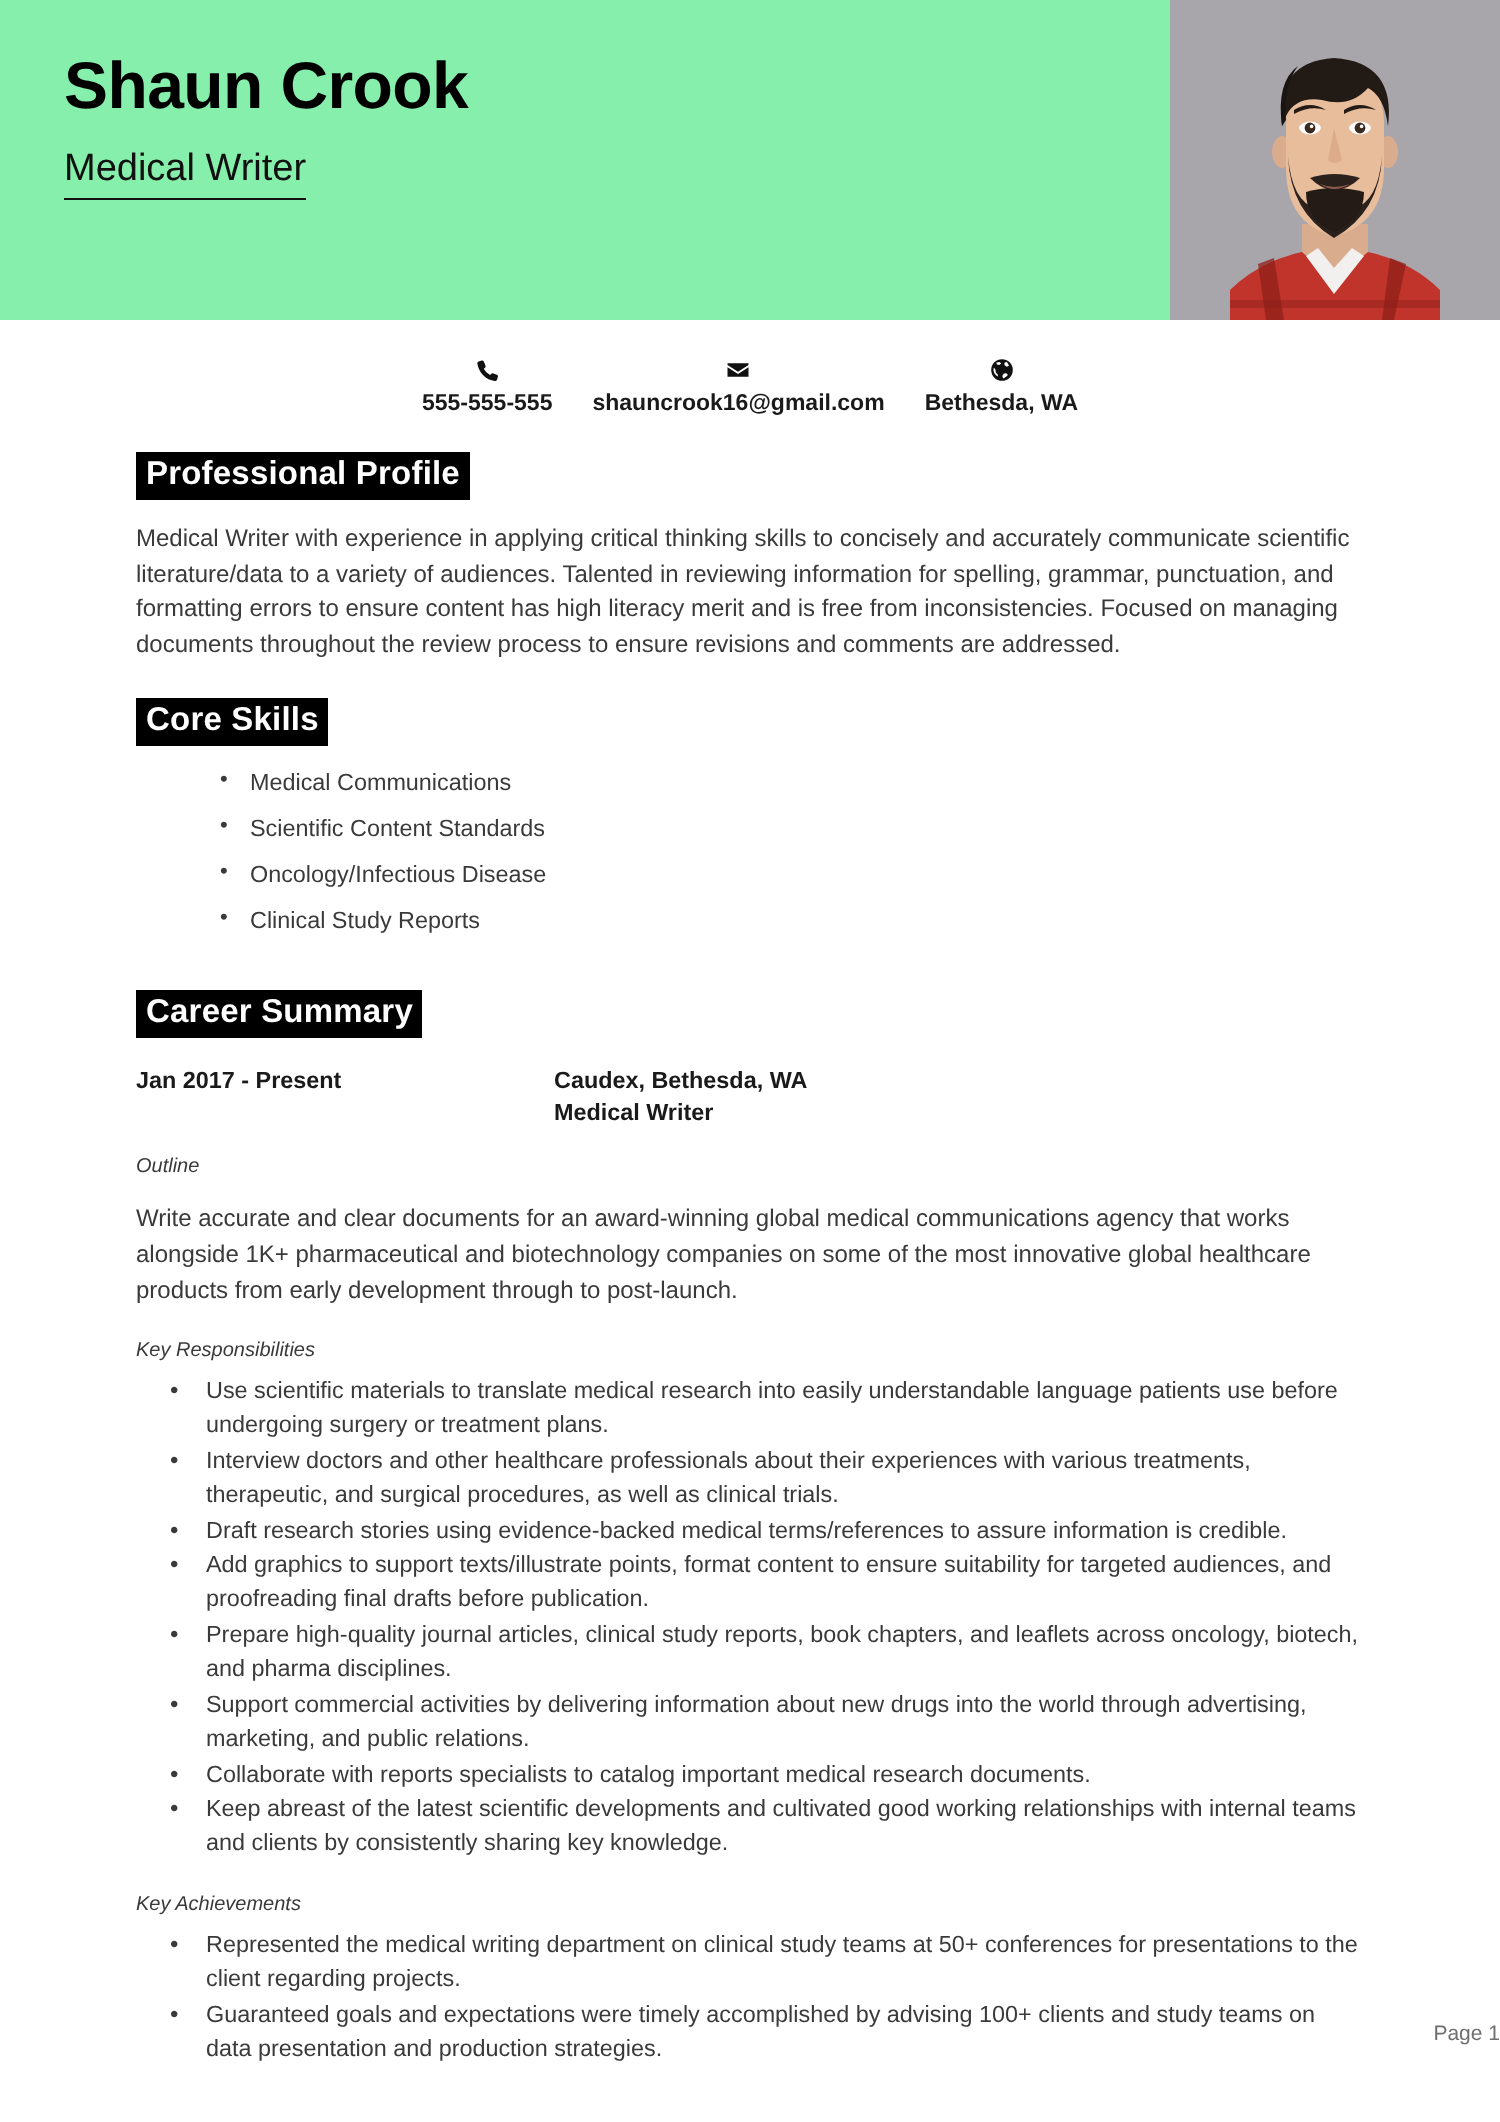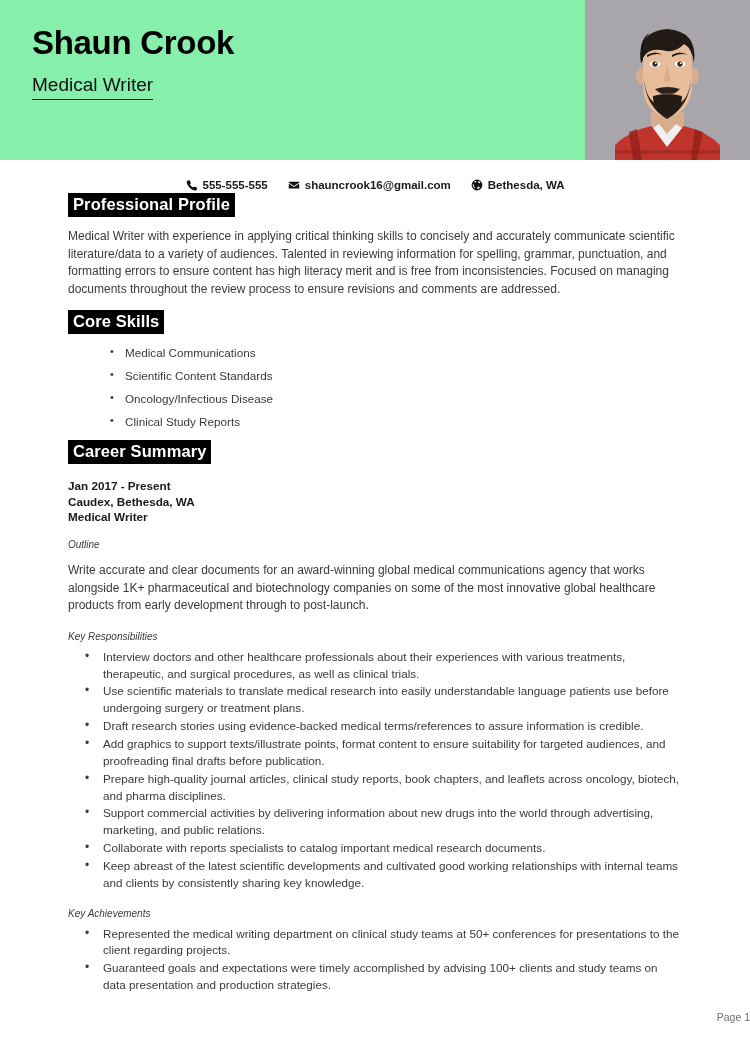--- a/index.html
+++ b/index.html
@@ -74,36 +74,37 @@
     gap: 20px;
     font-size: 11.5px;
     font-weight: bold;
     color: #1a1a1a;
   }
   .contact-item {
     display: flex;
     align-items: center;
     gap: 5px;
     white-space: nowrap;
+    flex-direction: column;
   }
   .contact-item .ic {
     display: inline-flex;
     align-items: center;
     justify-content: center;
     width: 12px;
     height: 12px;
   }
   .contact-item .ic svg { display: block; }
 
   
   .content {
     padding: 0 70px 0 68px;
     box-sizing: border-box;
   }
-  .section { margin-top: 2px; }
+  .section { margin-top: 18px; }
 
   .sec-head-wrap { line-height: 0; }
   .sec-head {
     display: inline-block;
     background: #000000;
     color: #ffffff;
     font-size: 16.5px;
     font-weight: bold;
     padding: 2px 5px 3px 5px;
     line-height: 1.15;
@@ -147,21 +148,20 @@
   }
 
   
   .job-head {
     margin-top: 14px;
     display: flex;
     font-size: 11.7px;
     font-weight: bold;
     color: #1a1a1a;
     line-height: 1.33;
-    flex-direction: column;
   }
   .job-dates { width: 209px; flex: none; }
   .job-meta-line { display: block; }
 
   .subhead {
     margin-top: 14px;
     font-size: 10px;
     font-style: italic;
     color: #3a3a3a;
     line-height: 1.2;
@@ -315,22 +315,22 @@
           <span class="job-meta-line">Caudex, Bethesda, WA</span>
           <span class="job-meta-line">Medical Writer</span>
         </div>
       </div>
 
       <div class="subhead">Outline</div>
       <p class="para">Write accurate and clear documents for an award-winning global medical communications agency that works alongside 1K+ pharmaceutical and biotechnology companies on some of the most innovative global healthcare products from early development through to post-launch.</p>
 
       <div class="subhead tight">Key Responsibilities</div>
       <ul class="bullets">
+        <li>Use scientific materials to translate medical research into easily understandable language patients use before undergoing surgery or treatment plans.</li>
         <li>Interview doctors and other healthcare professionals about their experiences with various treatments, therapeutic, and surgical procedures, as well as clinical trials.</li>
-        <li>Use scientific materials to translate medical research into easily understandable language patients use before undergoing surgery or treatment plans.</li>
         <li>Draft research stories using evidence-backed medical terms/references to assure information is credible.</li>
         <li>Add graphics to support texts/illustrate points, format content to ensure suitability for targeted audiences, and proofreading final drafts before publication.</li>
         <li>Prepare high-quality journal articles, clinical study reports, book chapters, and leaflets across oncology, biotech, and pharma disciplines.</li>
         <li>Support commercial activities by delivering information about new drugs into the world through advertising, marketing, and public relations.</li>
         <li>Collaborate with reports specialists to catalog important medical research documents.</li>
         <li>Keep abreast of the latest scientific developments and cultivated good working relationships with internal teams and clients by consistently sharing key knowledge.</li>
       </ul>
 
       <div class="subhead tight">Key Achievements</div>
       <ul class="bullets">

